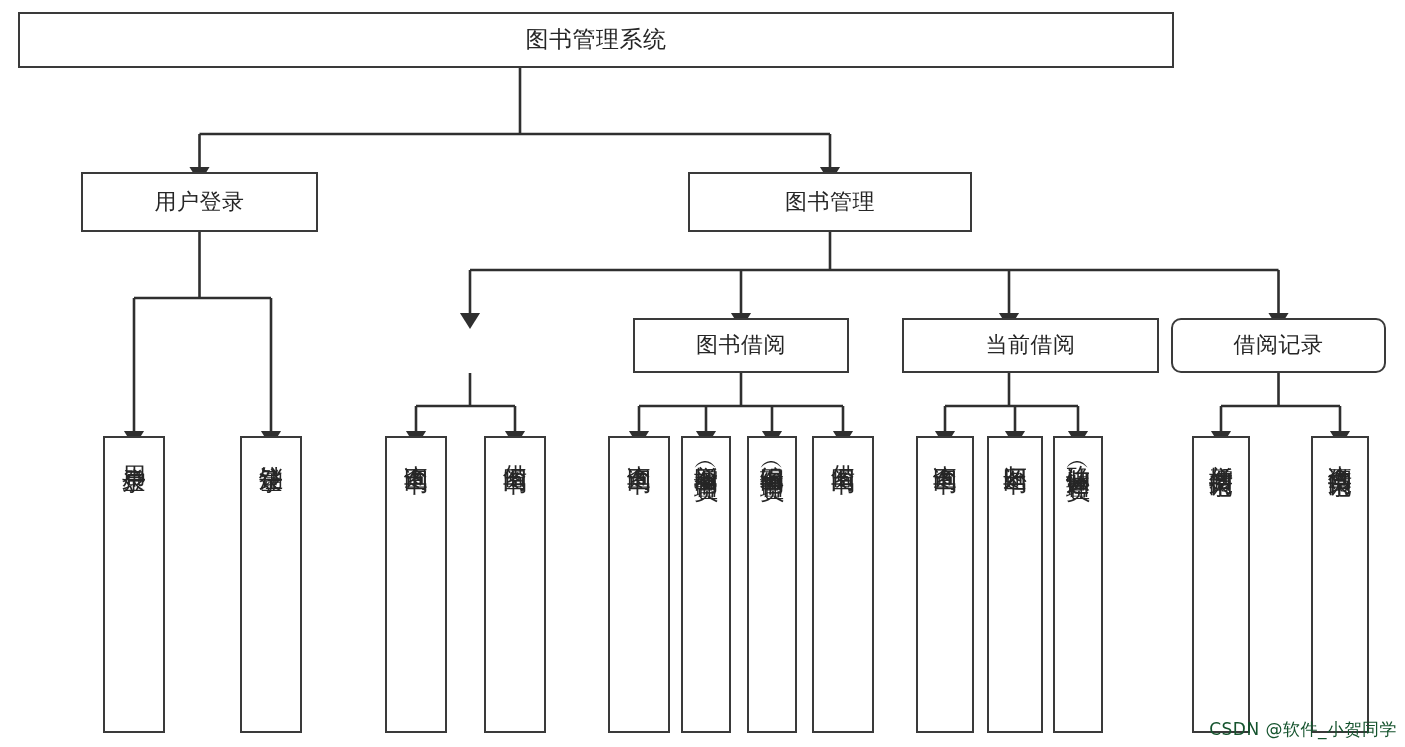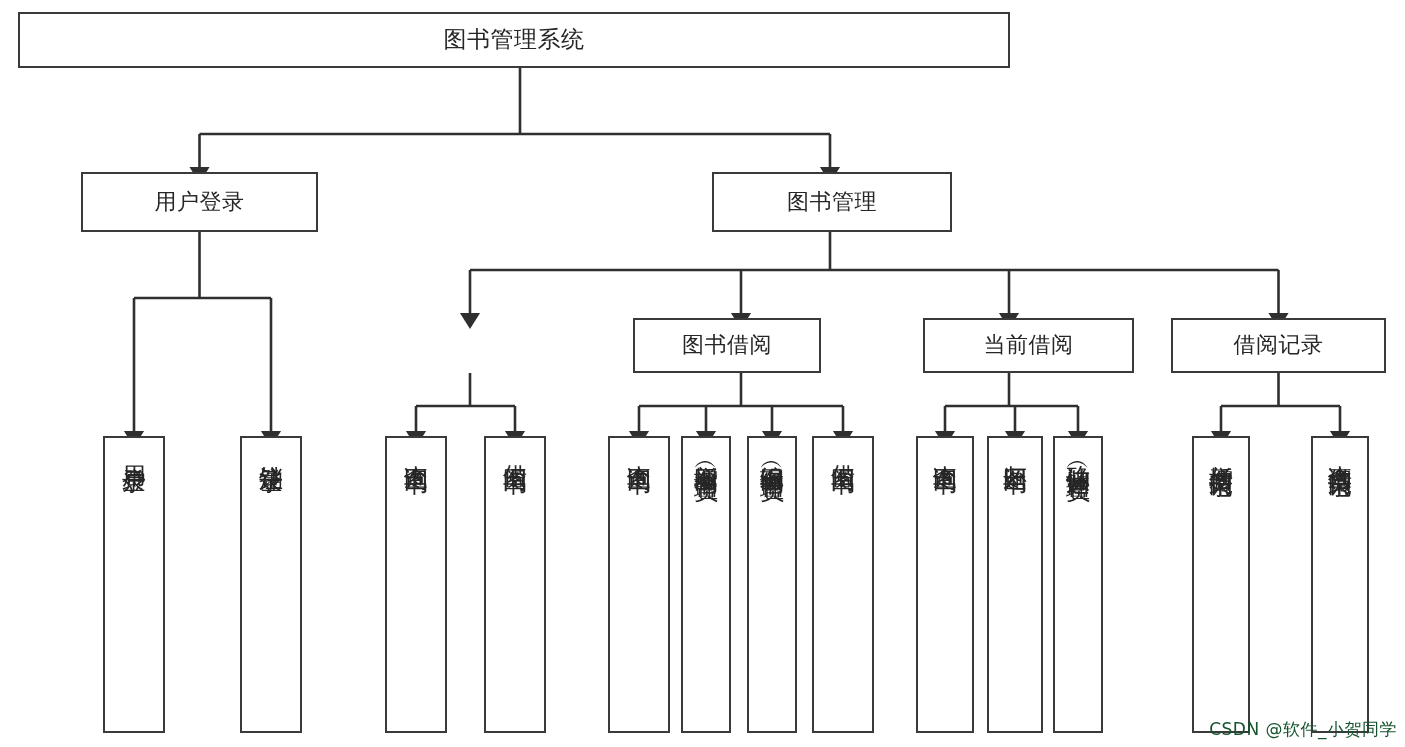--- a/index.html
+++ b/index.html
@@ -114,42 +114,42 @@
         <path d="M945,406 L945,434" marker-end="url(#arrowhead)"></path>
         <path d="M1015,406 L1015,434" marker-end="url(#arrowhead)"></path>
         <path d="M1078,406 L1078,434" marker-end="url(#arrowhead)"></path>
         <path d="M1278.5,373 L1278.5,406"></path>
         <path d="M1221,406 L1340,406"></path>
         <path d="M1221,406 L1221,434" marker-end="url(#arrowhead)"></path>
         <path d="M1340,406 L1340,434" marker-end="url(#arrowhead)"></path>
       </g>
   </svg>
 
-  <div class="node root horizontal" style="left:18px; top:12px; width:992px; height:56px;">
+  <div class="node root horizontal" style="left:18px; top:12px; width:1156px; height:56px;">
     <span class="label">图书管理系统</span>
   </div>
 
   <div class="node horizontal" style="left:81px; top:172px; width:237px; height:60px;">
     <span class="label">用户登录</span>
   </div>
 
-  <div class="node horizontal" style="left:712px; top:172px; width:240px; height:60px;">
+  <div class="node horizontal" style="left:688px; top:172px; width:284px; height:60px;">
     <span class="label">图书管理</span>
   </div>
 
 
-  <div class="node horizontal" style="left:633px; top:318px; width:188px; height:55px;">
+  <div class="node horizontal" style="left:633px; top:318px; width:216px; height:55px;">
     <span class="label">图书借阅</span>
   </div>
 
-  <div class="node horizontal" style="left:902px; top:318px; width:211px; height:55px;margin-left:21px;">
+  <div class="node horizontal" style="left:902px; top:318px; width:257px; height:55px;">
     <span class="label">当前借阅</span>
   </div>
 
-  <div class="node horizontal" style="left:1171px; top:318px; width:215px; height:55px;">
+  <div class="node horizontal" style="left:1171px; top:318px; width:215px; height:55px;border-radius:10px;">
     <span class="label">借阅记录</span>
   </div>
 
   <div class="node vertical" style="left:103px; top:436px; width:62px; height:297px;">
     <span class="label">用户登录</span>
   </div>
 
   <div class="node vertical" style="left:240px; top:436px; width:62px; height:297px;">
     <span class="label">注销登录</span>
   </div>

